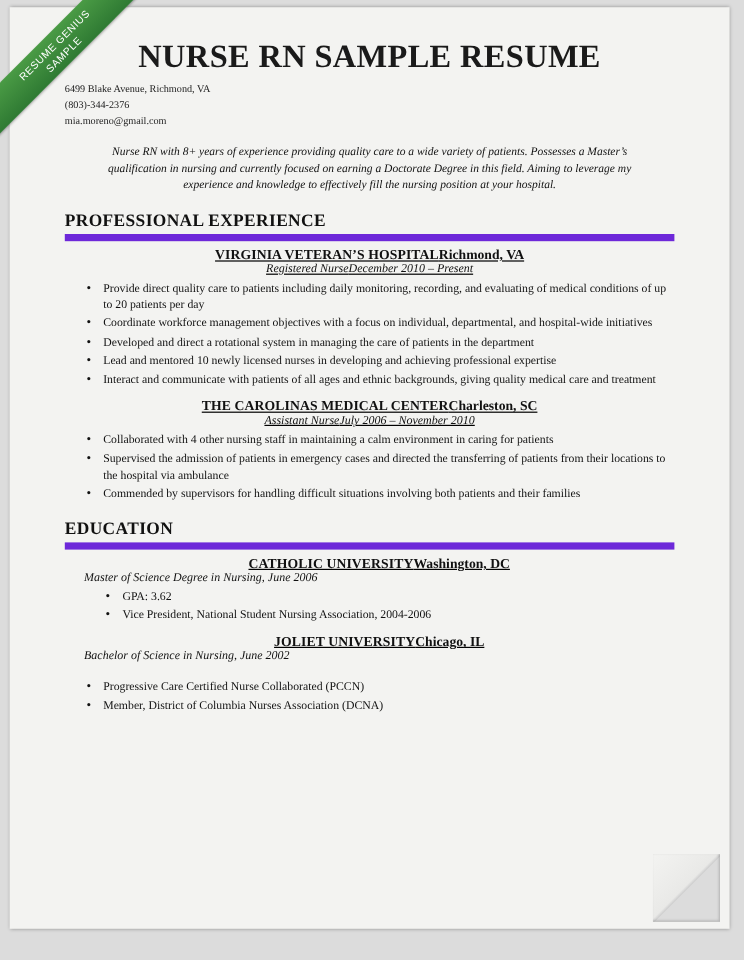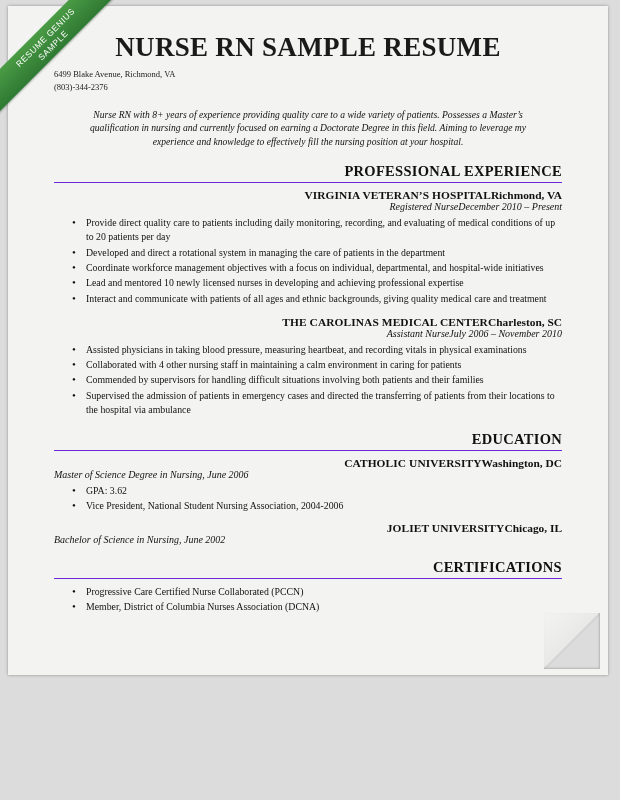--- a/index.html
+++ b/index.html
@@ -10,21 +10,21 @@
     font-family: "Liberation Serif", serif;
   }
   #page {
     position: relative;
     width: 620px; height: 800px;
     overflow: hidden;
   }
   .paper {
     position: absolute;
     left: 8px; top: 6px;
-    width: 600px; height: 669px;
+    width: 600px; height: 768px;
     background: #f3f3f1;
     box-shadow: 0 0 3px rgba(0,0,0,0.35);
     overflow: hidden;
   }
   .paper-inner {
     padding: 26px 46px 0 46px;
   }
   
   .fold {
     position: absolute;
@@ -84,31 +84,31 @@
     color: #111;
   }
 
   .section { margin-top: 14px; }
   .section-head {
     font-size: 14.5px;
     font-weight: bold;
     letter-spacing: 0.3px;
     color: #111;
     padding-bottom: 2px;
-    border-bottom: 1px solid #6d28d9;
-    text-align: right;
+    border-bottom: 6px solid #6d28d9;
   }
   .section-body { margin-top: 6px; }
 
   .job { margin-bottom: 10px; }
   .job:last-child { margin-bottom: 0; }
   .row {
     display: flex;
-    justify-content: flex-end;
+    justify-content: center;
     align-items: baseline;
+    text-decoration: underline;
   }
   .org {
     font-size: 11.4px;
     font-weight: bold;
     letter-spacing: 0.1px;
     color: #111;
   }
   .loc {
     font-size: 11.4px;
     font-weight: bold;
@@ -140,75 +140,75 @@
     padding-left: 2px;
   }
   ul.bullets li::before {
     content: "\2022";
     position: absolute;
     left: -12px;
     top: -1px;
     font-size: 11px;
     color: #111;
   }
-  .edu { margin-bottom: 9px; }
+  .edu { margin-bottom: 9px; margin-left: 16px; }
   .edu:last-child { margin-bottom: 0; }
 </style>
 </head>
 <body>
 
 <div id="page">
   <div class="paper">
     <div class="paper-inner">
 
       <h1 class="title">NURSE RN SAMPLE RESUME</h1>
 
       <div class="contact">
         <div>6499 Blake Avenue, Richmond, VA</div>
         <div>(803)-344-2376</div>
+        <div>mia.moreno@gmail.com</div>
       </div>
 
       <div class="summary">Nurse RN with 8+ years of experience providing quality care to a wide variety of patients. Possesses a Master’s qualification in nursing and currently focused on earning a Doctorate Degree in this field. Aiming to leverage my experience and knowledge to effectively fill the nursing position at your hospital.</div>
 
       <div class="section">
         <div class="section-head">PROFESSIONAL EXPERIENCE</div>
         <div class="section-body">
 
           <div class="job">
             <div class="row">
               <div class="org">VIRGINIA VETERAN’S HOSPITAL</div>
               <div class="loc">Richmond, VA</div>
             </div>
             <div class="row">
               <div class="role">Registered Nurse</div>
               <div class="dates">December 2010 – Present</div>
             </div>
             <ul class="bullets">
               <li>Provide direct quality care to patients including daily monitoring, recording, and evaluating of medical conditions of up to 20 patients per day</li>
+              <li>Coordinate workforce management objectives with a focus on individual, departmental, and hospital-wide initiatives</li>
               <li>Developed and direct a rotational system in managing the care of patients in the department</li>
-              <li>Coordinate workforce management objectives with a focus on individual, departmental, and hospital-wide initiatives</li>
               <li>Lead and mentored 10 newly licensed nurses in developing and achieving professional expertise</li>
               <li>Interact and communicate with patients of all ages and ethnic backgrounds, giving quality medical care and treatment</li>
             </ul>
           </div>
 
           <div class="job">
             <div class="row">
               <div class="org">THE CAROLINAS MEDICAL CENTER</div>
               <div class="loc">Charleston, SC</div>
             </div>
             <div class="row">
               <div class="role">Assistant Nurse</div>
               <div class="dates">July 2006 – November 2010</div>
             </div>
             <ul class="bullets">
-              <li>Assisted physicians in taking blood pressure, measuring heartbeat, and recording vitals in physical examinations</li>
               <li>Collaborated with 4 other nursing staff in maintaining a calm environment in caring for patients</li>
+              <li>Supervised the admission of patients in emergency cases and directed the transferring of patients from their locations to the hospital via ambulance</li>
               <li>Commended by supervisors for handling difficult situations involving both patients and their families</li>
-              <li>Supervised the admission of patients in emergency cases and directed the transferring of patients from their locations to the hospital via ambulance</li>
             </ul>
           </div>
 
         </div>
       </div>
 
       <div class="section">
         <div class="section-head">EDUCATION</div>
         <div class="section-body">
 
@@ -229,21 +229,20 @@
               <div class="org">JOLIET UNIVERSITY</div>
               <div class="loc">Chicago, IL</div>
             </div>
             <div class="role">Bachelor of Science in Nursing, June 2002</div>
           </div>
 
         </div>
       </div>
 
       <div class="section">
-        <div class="section-head">CERTIFICATIONS</div>
         <div class="section-body">
           <ul class="bullets">
             <li>Progressive Care Certified Nurse Collaborated (PCCN)</li>
             <li>Member, District of Columbia Nurses Association (DCNA)</li>
           </ul>
         </div>
       </div>
 
     </div>
 

